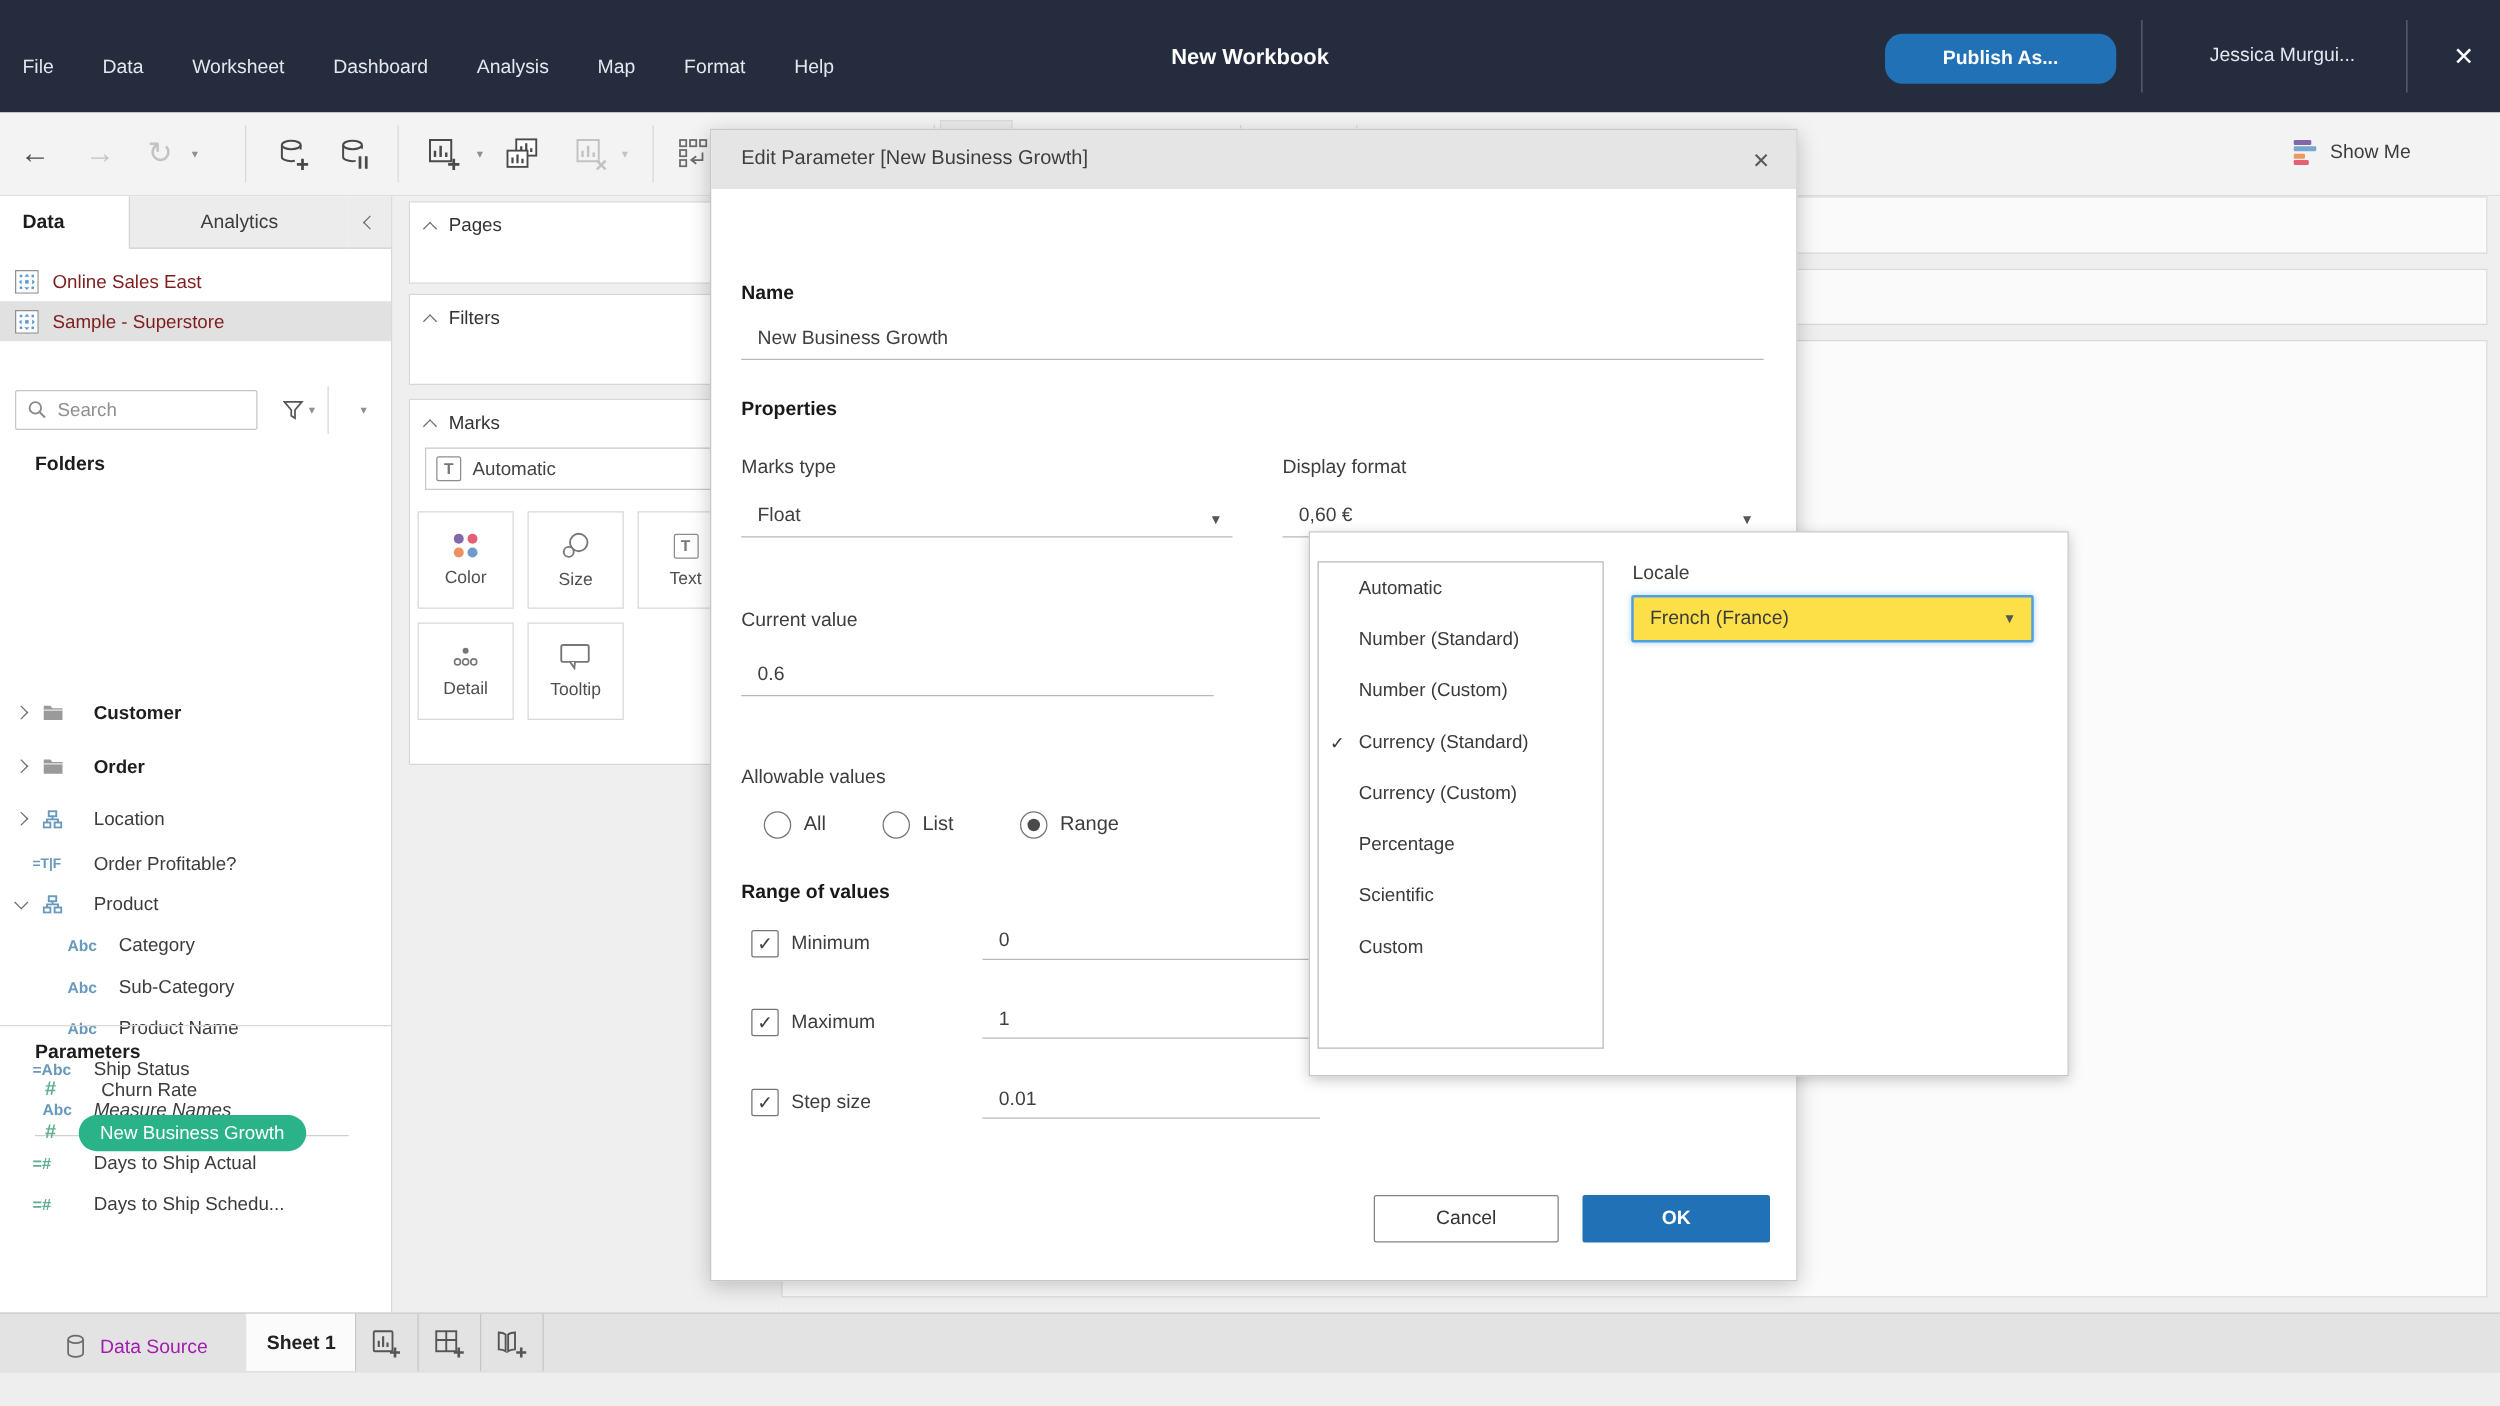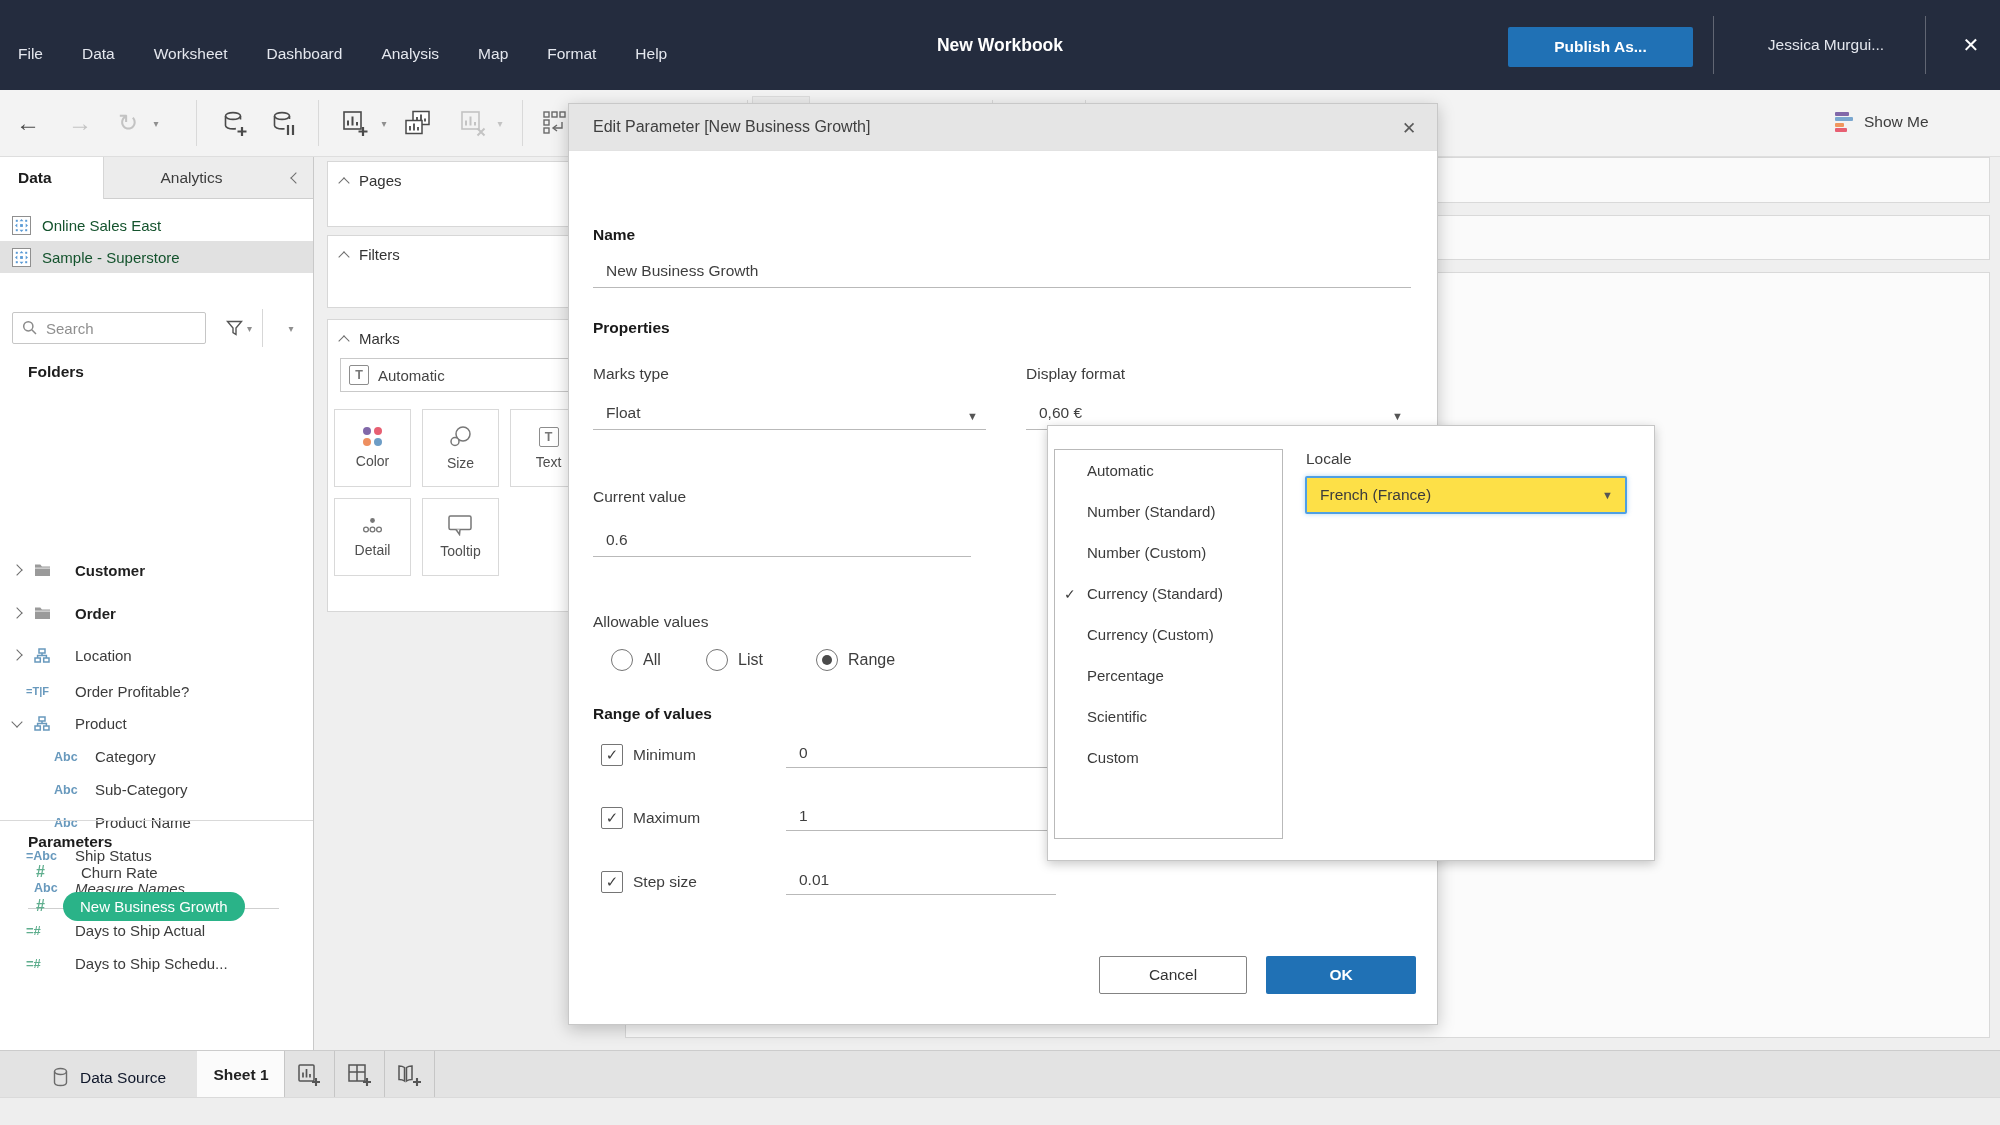--- a/index.html
+++ b/index.html
@@ -4,21 +4,21 @@
 <style>
   * { box-sizing: border-box; margin: 0; padding: 0; }
   html,body { width:2000px; height:1125px; overflow:hidden; }
   body { position:relative; font-family:"Liberation Sans", sans-serif; background:#ffffff; color:#3d3d3d; }
 
   
   .topbar { position:absolute; left:0; top:0; width:2000px; height:90px; background:#242c3e; }
   .menus { position:absolute; left:18px; top:22px; height:64px; display:flex; align-items:center; gap:39px; }
   .menu { color:#e4e7ee; font-size:15.5px; cursor:default; }
   .app-title { position:absolute; left:50%; top:0; transform:translateX(-50%); height:90px; display:flex; align-items:center; color:#fff; font-size:17.5px; font-weight:bold; }
-  .publish-btn { position:absolute; left:1508px; top:27px; width:185px; height:40px; background:#2071b5; border-radius:2px; color:#fff; font-size:15.5px; font-weight:bold; display:flex; align-items:center; justify-content:center; }
+  .publish-btn { position:absolute; left:1508px; top:27px; width:185px; height:40px; background:#2071b5; border-radius:14px; color:#fff; font-size:15.5px; font-weight:bold; display:flex; align-items:center; justify-content:center; }
   .tb-div { position:absolute; top:16px; width:1px; height:58px; background:rgba(255,255,255,.28); }
   .user-name { position:absolute; left:1735px; top:0; width:182px; height:90px; display:flex; align-items:center; justify-content:center; color:#e4e7ee; font-size:15.5px; }
   .topbar-close { position:absolute; left:1948px; top:0; width:46px; height:90px; display:flex; align-items:center; justify-content:center; color:#fff; font-size:20px; }
 
   
   .toolbar { position:absolute; left:0; top:90px; width:2000px; height:67px; background:#f3f3f3; border-bottom:1px solid #dedede; }
   .tbtn { position:absolute; top:10px; height:46px; display:flex; align-items:center; justify-content:center; color:#4a4a4a; }
   .tbtn.dis { color:#c3c3c3; }
   .tglyph { font-size:24px; line-height:1; }
   .tcaret { font-size:10px; color:#8f8f8f; }
@@ -28,21 +28,21 @@
   .show-me-txt { font-size:15.5px; color:#3c3c3c; }
   .sm-bars div { height:4px; margin:1.5px 0; border-radius:1px; }
 
   
   .sidebar { position:absolute; left:0; top:157px; width:314px; height:893px; background:#fff; border-right:1px solid #c9c9c9; }
   .side-tabs { position:absolute; left:0; top:0; width:313px; height:42px; display:flex; font-size:15.5px; }
   .tab-data { width:104px; background:#fff; font-weight:bold; color:#1c1c1c; display:flex; align-items:center; padding-left:18px; border-right:1px solid #d6d6d6; }
   .tab-analytics { flex:1; background:#ececec; color:#3d3d3d; display:flex; align-items:center; justify-content:center; border-bottom:1px solid #cfcfcf; }
   .tab-collapse { width:34px; background:#ececec; border-bottom:1px solid #cfcfcf; display:flex; align-items:center; justify-content:center; }
   .ds-rows { position:absolute; left:0; top:52px; width:313px; }
-  .ds-row { height:32px; display:flex; align-items:center; gap:11px; padding-left:12px; font-size:15px; color:#14532d; }
+  .ds-row { height:32px; display:flex; align-items:center; gap:11px; padding-left:12px; font-size:15px; color:#7f1d1d; }
   .ds-row.sel { background:#e1e1e1; }
   .search-box { position:absolute; left:12px; top:155px; width:194px; height:32px; border:1px solid #c6c6c6; border-radius:2px; display:flex; align-items:center; padding-left:9px; gap:8px; background:#fff; }
   .search-box input { border:none; outline:none; width:140px; font-size:15px; font-family:inherit; color:#3c3c3c; background:transparent; }
   .search-box input::placeholder { color:#8f8f8f; }
   .funnel-btn { position:absolute; left:216px; top:158px; width:46px; height:26px; display:flex; align-items:center; justify-content:center; gap:4px; } 
   .mini-div { position:absolute; left:262px; top:152px; width:1px; height:38px; background:#d7d7d7; }
   .outer-caret { position:absolute; left:276px; top:158px; width:30px; height:26px; display:flex; align-items:center; justify-content:center; }
   .folders-header { position:absolute; left:28px; top:206px; font-size:15.5px; font-weight:bold; color:#1c1c1c; }
   .field-list { position:absolute; left:0; top:392px; width:313px; }
   .frow { display:flex; align-items:center; font-size:15px; color:#3c3c3c; height:33px; }
@@ -80,21 +80,21 @@
   .cdots { display:grid; grid-template-columns:8px 8px; gap:3px; }
   .cdots span { width:8px; height:8px; border-radius:50%; }
 
   
   .canvas-area { position:absolute; left:625px; top:157px; width:1375px; height:893px; background:#efefef; }
   .shelf { position:absolute; left:0; width:1365px; background:#fafafa; border:1px solid #d9d9d9; }
   .canvas { position:absolute; left:0; top:115px; width:1365px; height:766px; background:#fbfbfb; border:1px solid #d9d9d9; }
 
   
   .sheetbar { position:absolute; left:0; top:1050px; width:2000px; height:47px; background:#e3e3e3; border-top:1px solid #cccccc; }
-  .ds-tab { position:absolute; left:52px; top:0; height:53px; display:flex; align-items:center; gap:11px; color:#0f172a; font-size:15.5px; }
+  .ds-tab { position:absolute; left:52px; top:0; height:53px; display:flex; align-items:center; gap:11px; color:#a21caf; font-size:15.5px; }
   .sheet-tab { position:absolute; left:197px; top:0; width:88px; height:47px; background:#fbfbfb; display:flex; align-items:center; justify-content:center; font-weight:bold; font-size:15.5px; color:#222; }
   .tabsep { position:absolute; top:0; width:1px; height:47px; background:#c6c6c6; }
   .newtab { position:absolute; top:0; width:49px; height:47px; display:flex; align-items:center; justify-content:center; color:#4f4f4f; }
   .statusbar { position:absolute; left:0; top:1097px; width:2000px; height:28px; background:#eeeeee; border-top:1px solid #dadada; }
 
   
   .dialog { position:absolute; left:568px; top:103px; width:870px; height:922px; background:#fff; border:1px solid #c8c8c8; box-shadow:0 4px 16px rgba(0,0,0,.22); z-index:20; }
   .dlg-title { height:47px; background:#e5e5e5; border-bottom:1px solid #e2e2e2; display:flex; align-items:center; padding-left:24px; font-size:16px; color:#3f3f3f; }
   .dlg-close { position:absolute; right:14px; top:10px; width:28px; height:28px; display:flex; align-items:center; justify-content:center; color:#5a5a5a; font-size:17px; }
   .dlabel { position:absolute; font-size:15.5px; color:#3d3d3d; }

